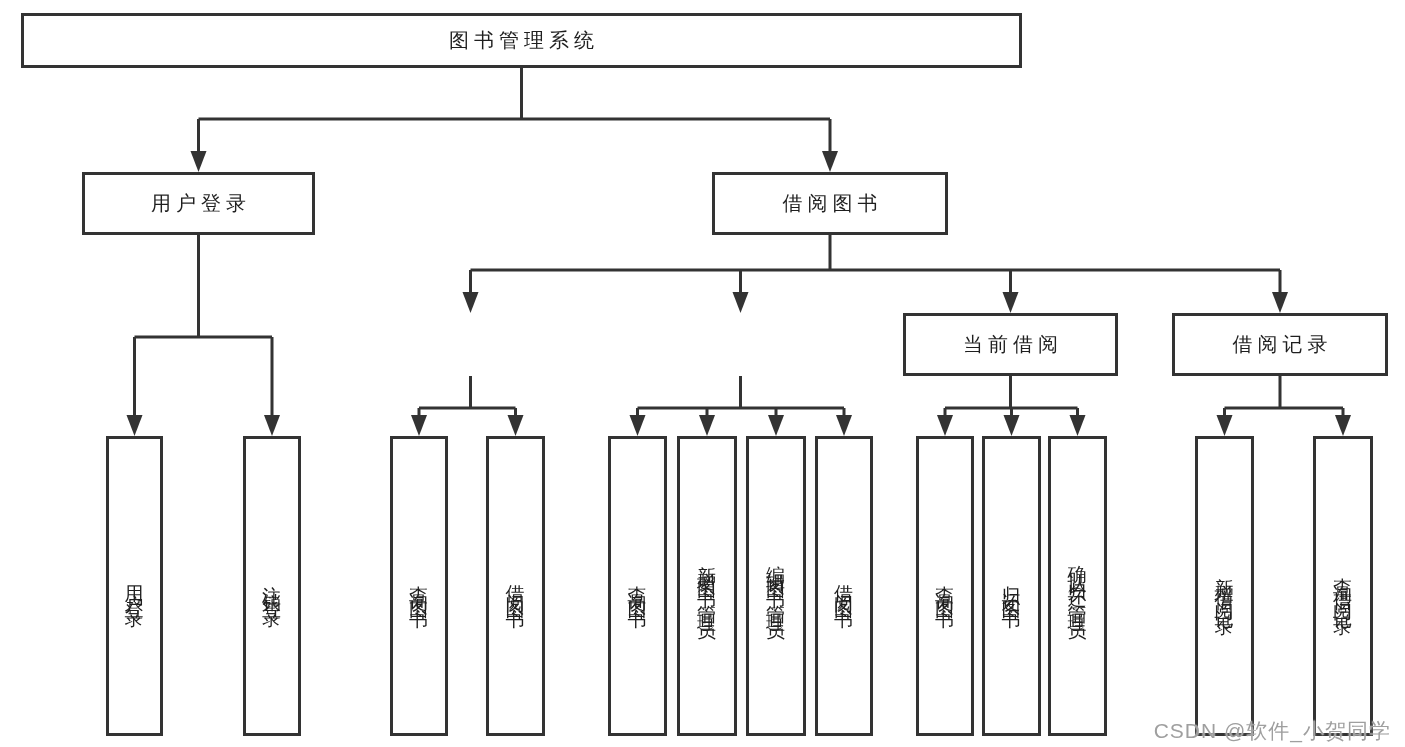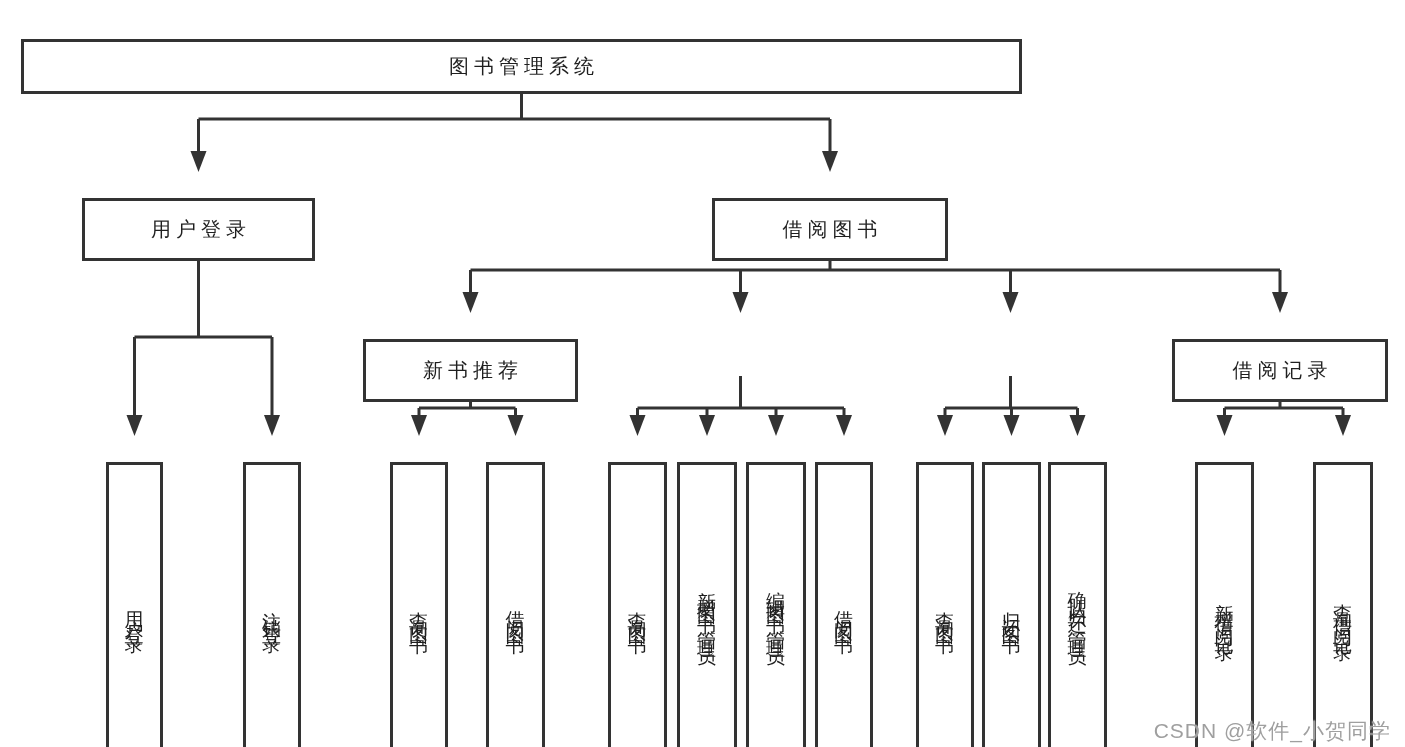--- a/index.html
+++ b/index.html
@@ -20,21 +20,20 @@
   .node {
     position: absolute;
     box-sizing: border-box;
     border: 3px solid #333333;
     background: #ffffff;
     display: flex;
     align-items: center;
     justify-content: center;
     color: #1f1f1f;
     text-align: center;
-    margin-top: 26px;
   }
   .h-node {
     font-size: 20px;
     letter-spacing: 5px;
     text-indent: 5px;
     white-space: nowrap;
   }
   .v-node {
     writing-mode: vertical-rl;
     text-orientation: mixed;
@@ -89,21 +88,21 @@
       <polygon points="1216.5,415 1232.5,415 1224.5,436"></polygon>
       <polygon points="1335,415 1351,415 1343,436"></polygon>
     </g>
   </svg>
 
   <div class="node h-node" style="left:21px; top:13px; width:1001px; height:55px;">图书管理系统</div>
 
   <div class="node h-node" style="left:82px; top:172px; width:233px; height:63px;">用户登录</div>
   <div class="node h-node" style="left:712px; top:172px; width:236px; height:63px;">借阅图书</div>
 
-  <div class="node h-node" style="left:363px; top:313px; width:215px; height:63px;">新书推荐</div>
+  <div class="node h-node" style="left:903px; top:313px; width:215px; height:63px;">当前借阅</div>
   <div class="node h-node" style="left:1172px; top:313px; width:216px; height:63px;">借阅记录</div>
 
   <div class="node v-node" style="left:106px; top:436px; width:57px; height:300px;">用户登录</div>
   <div class="node v-node" style="left:243px; top:436px; width:58px; height:300px;">注销登录</div>
 
   <div class="node v-node" style="left:390px; top:436px; width:58px; height:300px;">查询图书</div>
   <div class="node v-node" style="left:486px; top:436px; width:59px; height:300px;">借阅图书</div>
 
   <div class="node v-node" style="left:608px; top:436px; width:59px; height:300px;">查询图书</div>
   <div class="node v-node" style="left:677px; top:436px; width:60px; height:300px;">新增图书（管理员）</div>

